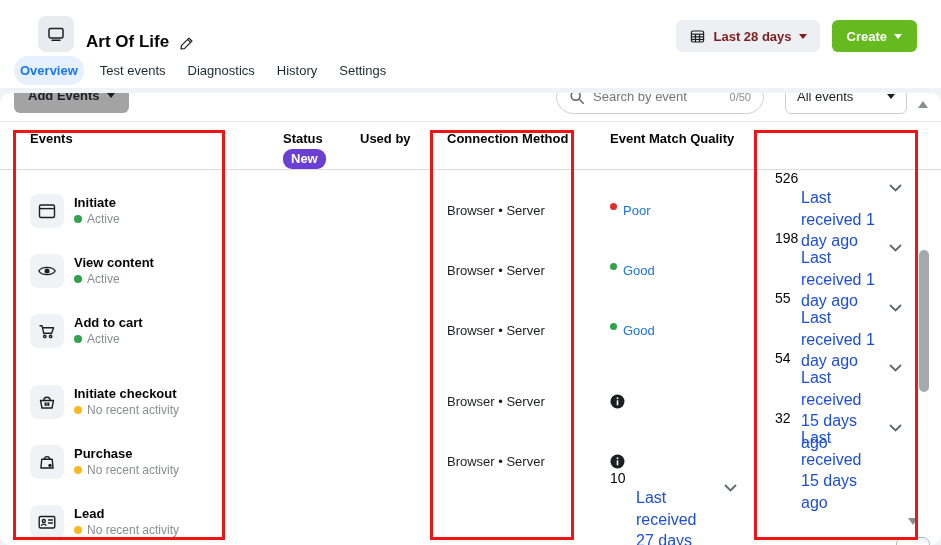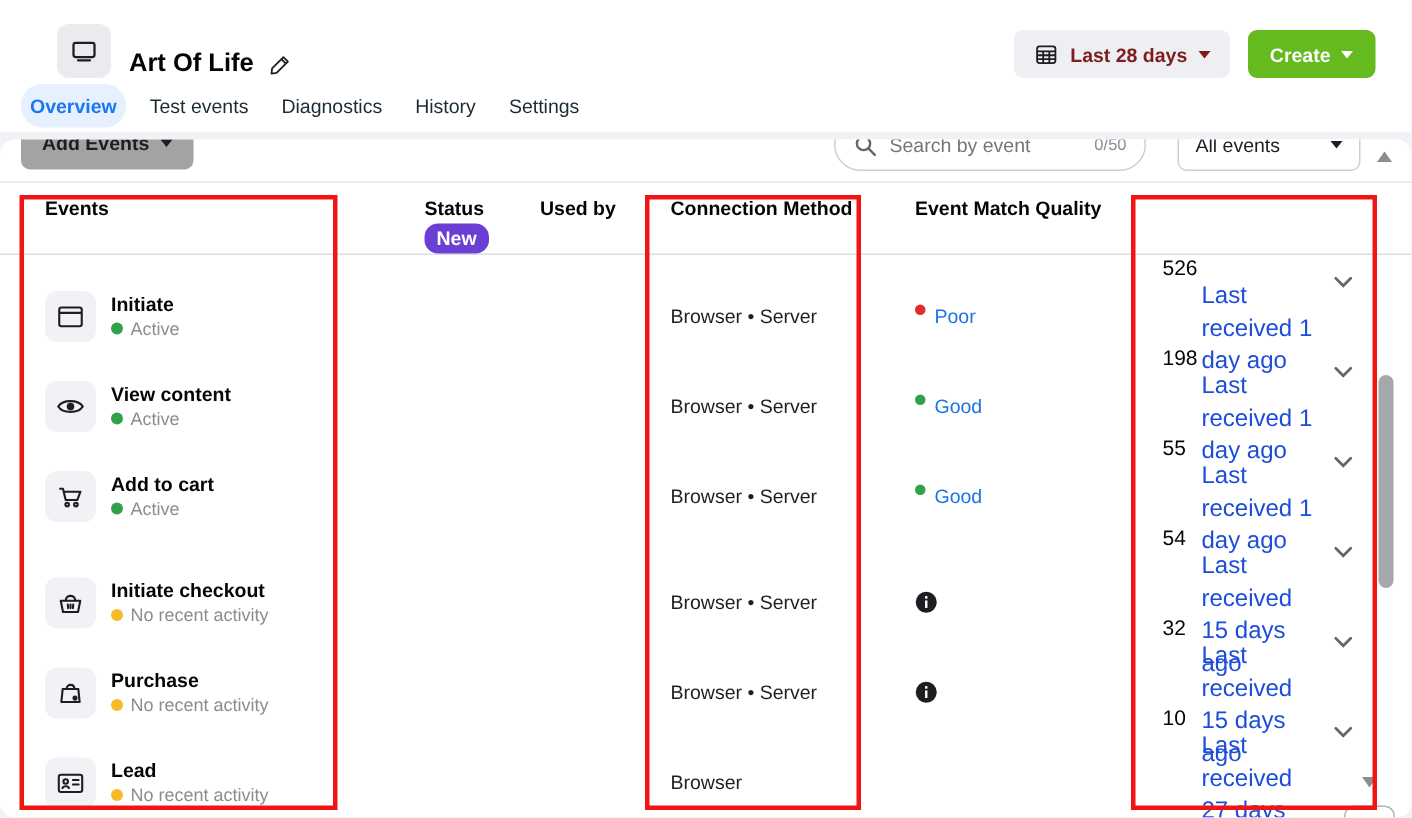--- a/index.html
+++ b/index.html
@@ -360,21 +360,20 @@
           <div>
             <div class="event-name">Lead</div>
             <div class="event-status">
                 <span class="dot dot-warn"></span>
                 <span>No recent activity</span>
               </div>
           </div>
         </div>
         <div></div>
           <div></div>
-        <div class="c-conn">Browser</div>
         <div class="c-emq"></div>
         <div class="c-total">
           <div class="total-txt">
             <div class="total-num">10</div>
             <div class="total-received">Last received 27 days ago</div>
           </div>
           <button class="chev-btn">
             <svg class="ic" width="13" height="8" viewBox="0 0 13 8" fill="none" stroke="#606770" stroke-width="1.8" stroke-linecap="round">
                 <polyline points="1.5,1.5 6.5,6.5 11.5,1.5"></polyline>
               </svg>

